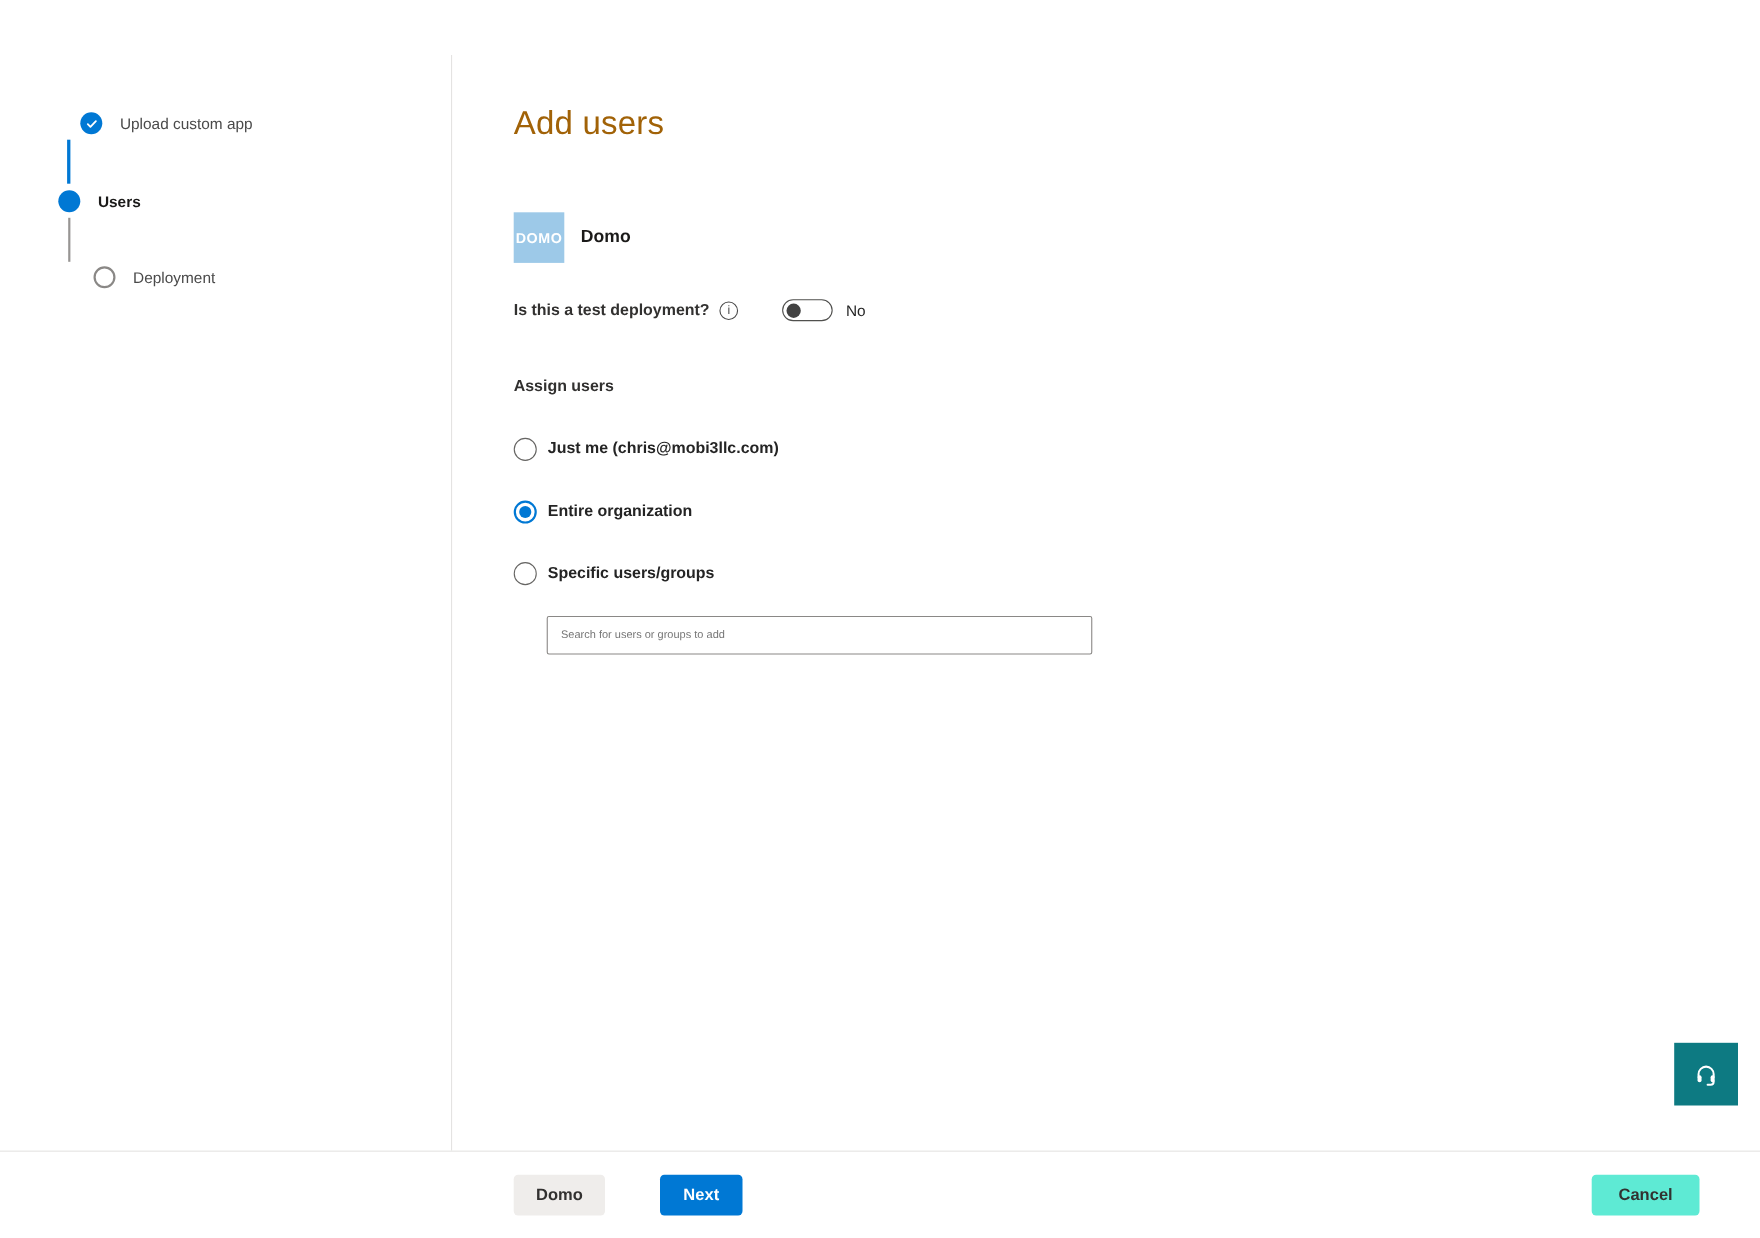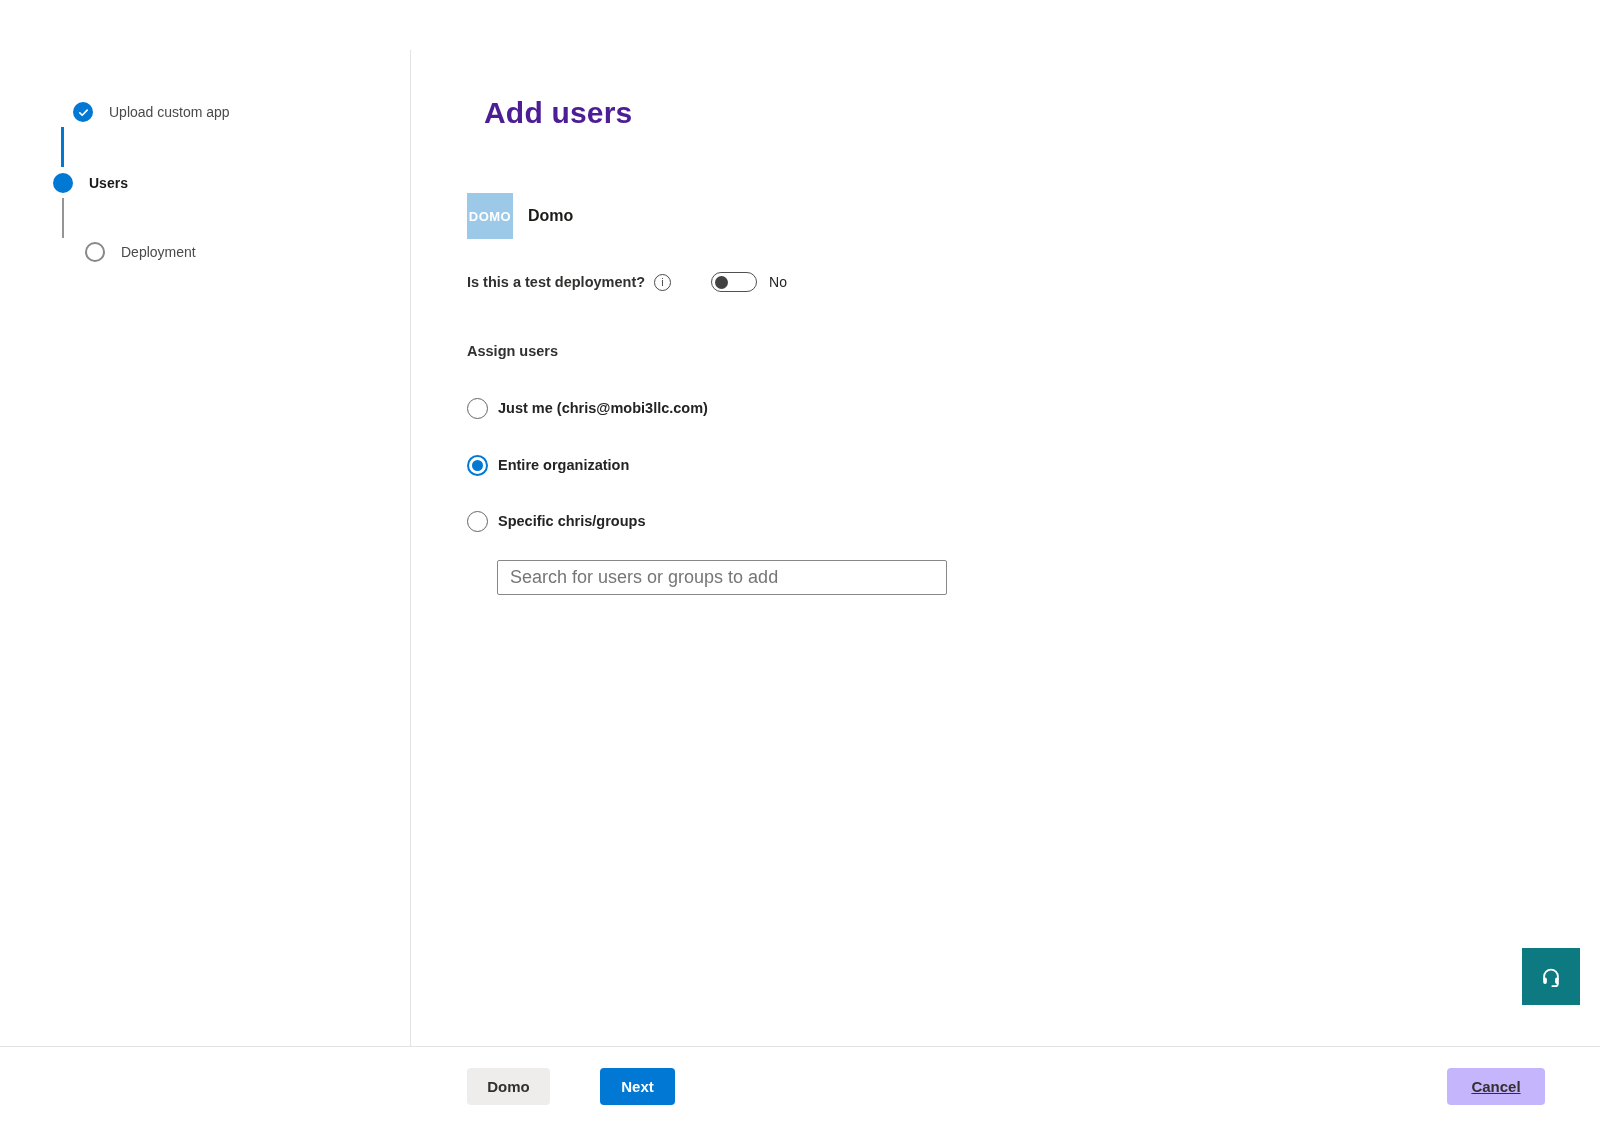--- a/index.html
+++ b/index.html
@@ -26,21 +26,21 @@
   .step-circle.completed { background:#0078D4; }
   .step-circle.current { background:#0078D4; }
   .step-circle.upcoming { background:#fff; border:2px solid #8A8886; }
   .step-label { font-size:14px; color:#4a4a4a; white-space:nowrap; }
   .step-2 .step-label { font-weight:700; color:#1b1a19; }
   .connector { position:absolute; }
   .connector-1 { left:61px; top:127px; width:3px; height:40px; background:#0078D4; }
   .connector-2 { left:62px; top:198px; width:2px; height:40px; background:#979593; }
 
   
-  .page-title { position:absolute; left:467px; top:96px; font-size:30px; font-weight:700; color:#4c1d95; letter-spacing:0.2px;margin-left:17px; }
+  .page-title { position:absolute; left:467px; top:96px; font-size:30px; font-weight:400; color:#a16207; letter-spacing:0.2px; }
 
   .app-row { position:absolute; left:467px; top:193px; display:flex; align-items:center; gap:15px; }
   .app-logo { width:46px; height:46px; background:#9DC9E8; color:#ffffff; font-weight:700; font-size:13px;
               display:flex; align-items:center; justify-content:center; letter-spacing:0.5px; }
   .app-name { font-size:16px; font-weight:700; color:#1b1a19; }
 
   .test-row { position:absolute; left:467px; top:265px; height:34px; display:flex; align-items:center; }
   .test-label { font-size:14.5px; font-weight:600; color:#323130; }
   .info-icon { margin-left:9px; width:17px; height:17px; border:1px solid #494949; border-radius:50%; color:#494949;
                font-size:11px; line-height:1; display:inline-flex; align-items:center; justify-content:center; cursor:pointer; }
@@ -53,30 +53,30 @@
 
   .radio-row { position:absolute; left:467px; height:22px; display:flex; align-items:center; gap:10px; cursor:pointer; }
   .radio-row-1 { top:397px; }
   .radio-row-2 { top:454px; }
   .radio-row-3 { top:510px; }
   .radio { width:21px; height:21px; border-radius:50%; border:1px solid #666563; background:#fff; flex:none; position:relative; }
   .radio.selected { border:2px solid #0078D4; }
   .radio.selected::after { content:""; position:absolute; inset:3px; border-radius:50%; background:#0078D4; }
   .radio-label { font-size:14.5px; font-weight:600; color:#242424; white-space:nowrap; }
 
-  .search-input { position:absolute; left:497px; top:560px; width:450px; height:35px; border:1px solid #8A8886;
-                  border-radius:2px; padding:0 12px; font-size:18px; color:#242424; font-family:"Liberation Sans", sans-serif; outline:none; }
+  .search-input { position:absolute; left:497px; top:560px; width:496px; height:35px; border:1px solid #8A8886;
+                  border-radius:2px; padding:0 12px; font-size:10px; color:#242424; font-family:"Liberation Sans", sans-serif; outline:none; }
   .search-input::placeholder { color:#767676; }
 
   
   .btn { position:absolute; top:1068px; height:37px; border:none; border-radius:4px; font-size:15px; font-weight:600;
          font-family:"Liberation Sans", sans-serif; cursor:pointer; }
   .btn-back { left:467px; width:83px; background:#EFEDEB; color:#323130; }
   .btn-next { left:600px; width:75px; background:#0078D4; color:#ffffff; }
-  .btn-cancel { left:1447px; width:98px; background:#c4b5fd; color:#323130;text-decoration:underline; }
+  .btn-cancel { left:1447px; width:98px; background:#5eead4; color:#323130; }
 
   
   .help-fab { position:absolute; left:1522px; top:948px; width:58px; height:57px; background:#0D7A82; border:none;
               display:flex; align-items:center; justify-content:center; cursor:pointer; }
 </style>
 </head>
 <body>
 
 <div class="canvas">
 
@@ -133,21 +133,21 @@
       <span class="radio-label">Just me (chris@mobi3llc.com)</span>
     </div>
 
     <div class="radio-row radio-row-2">
       <span class="radio selected"></span>
       <span class="radio-label">Entire organization</span>
     </div>
 
     <div class="radio-row radio-row-3">
       <span class="radio"></span>
-      <span class="radio-label">Specific chris/groups</span>
+      <span class="radio-label">Specific users/groups</span>
     </div>
 
     <input class="search-input" type="text" placeholder="Search for users or groups to add" style="">
   </main>
 
   <button class="help-fab">
     <span style="display:flex;">
       <svg viewBox="0 0 24 24" width="22" height="22" aria-hidden="true">
         <path d="M4.5 14v-2.5a7.5 7.5 0 0 1 15 0V14" fill="none" stroke="#ffffff" stroke-width="2" stroke-linecap="round"></path>
         <rect x="3.5" y="12.5" width="4" height="7" rx="2" fill="#ffffff"></rect>

